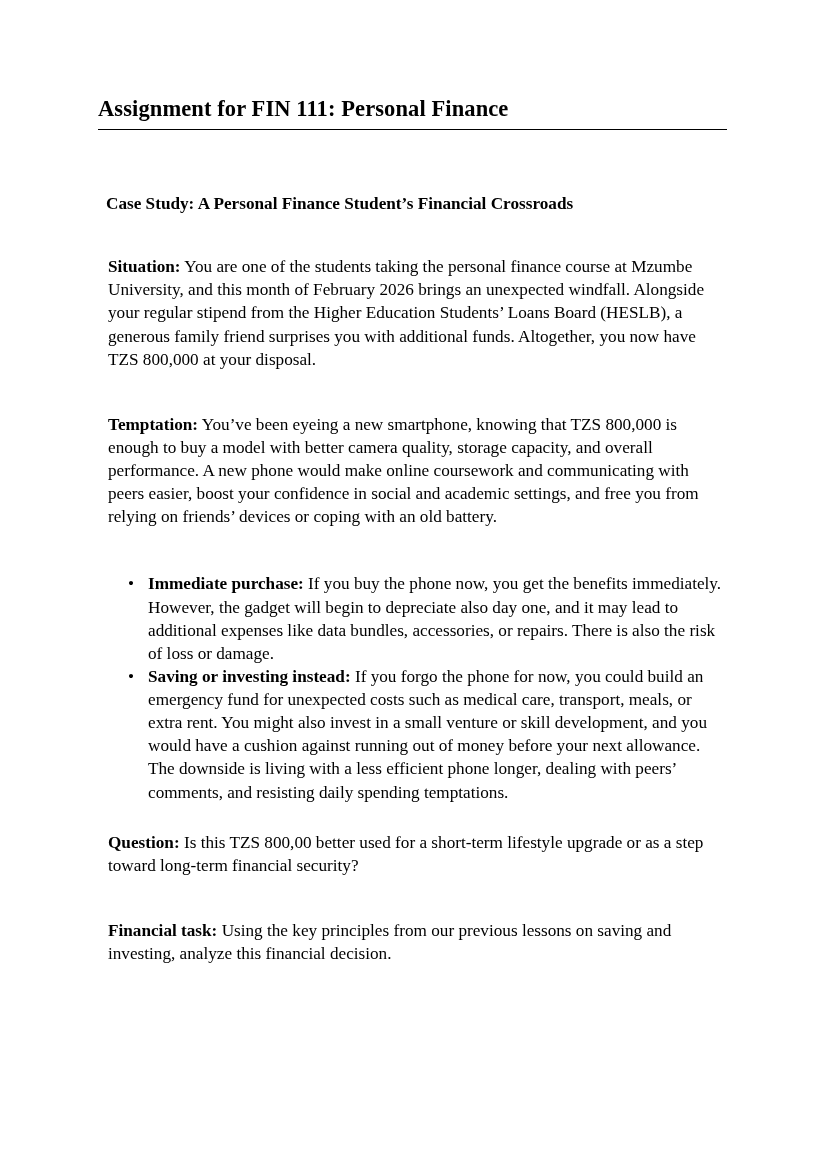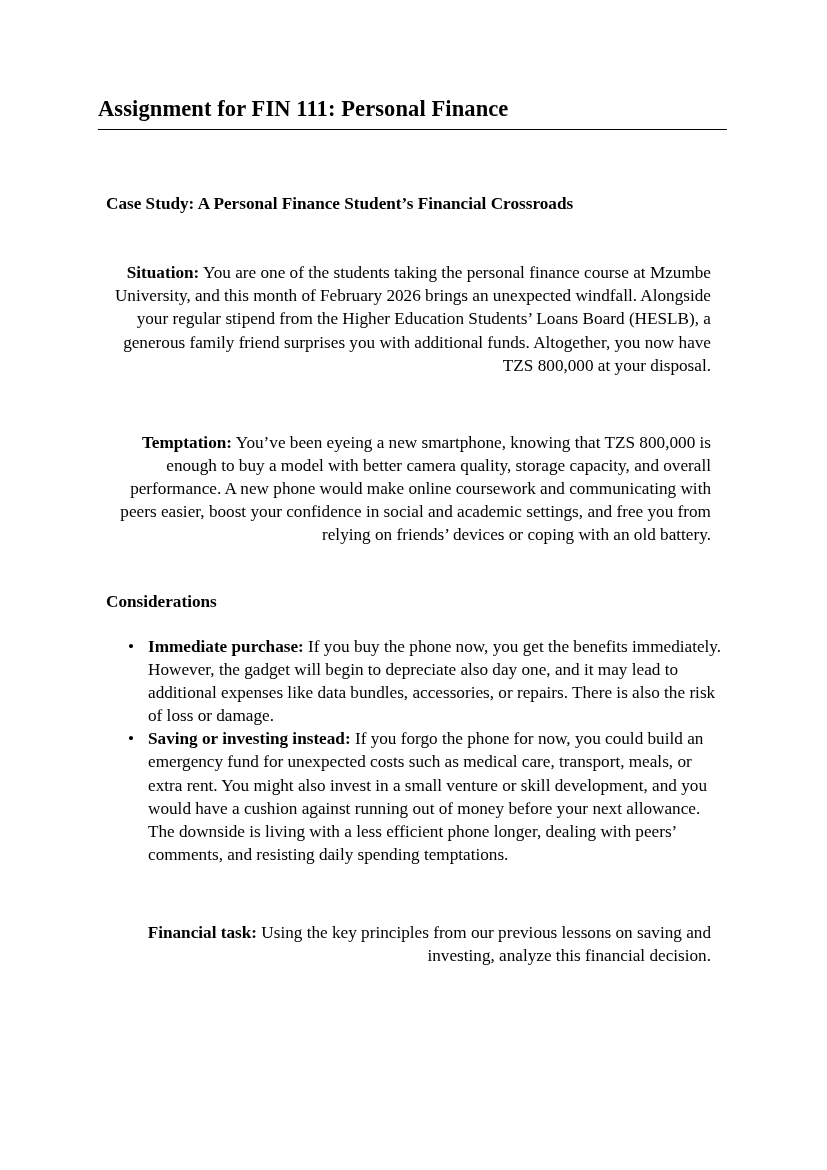--- a/index.html
+++ b/index.html
@@ -56,22 +56,22 @@
   .spacer-after-title { height: 55px; }
   .spacer-para { height: 22px; }
   .spacer-heading { height: 21px; }
   .spacer-list-top { height: 13px; }
   .spacer-list-bottom { height: 17px; }
 
   
   .para {
     font-size: 17.2px;
     line-height: 1.345;
-    margin: 16px;
-    text-align: right;
+    margin: 10px;
+    text-align: left;
   }
   .para .lead {
     font-weight: bold;
   }
 
   
   .bullet-list {
     margin: 0;
     padding: 0;
     list-style: none;
@@ -114,37 +114,39 @@
     </p>
 
     <div class="spacer-para"></div>
 
     <p class="para">
       <span class="lead">Temptation:</span><span> You’ve been eyeing a new smartphone, knowing that TZS 800,000 is enough to buy a model with better camera quality, storage capacity, and overall performance. A new phone would make online coursework and communicating with peers easier, boost your confidence in social and academic settings, and free you from relying on friends’ devices or coping with an old battery.</span>
     </p>
 
     <div class="spacer-heading"></div>
 
-    <h2 class="section-heading">Considerations</h2>
 
     <div class="spacer-list-top"></div>
 
     <ul class="bullet-list">
       <li class="bullet-item">
         <span class="bullet-marker">•</span>
         <span class="lead">Immediate purchase:</span><span> If you buy the phone now, you get the benefits immediately. However, the gadget will begin to depreciate also day one, and it may lead to additional expenses like data bundles, accessories, or repairs. There is also the risk of loss or damage.</span>
       </li>
       <li class="bullet-item">
         <span class="bullet-marker">•</span>
         <span class="lead">Saving or investing instead:</span><span> If you forgo the phone for now, you could build an emergency fund for unexpected costs such as medical care, transport, meals, or extra rent. You might also invest in a small venture or skill development, and you would have a cushion against running out of money before your next allowance. The downside is living with a less efficient phone longer, dealing with peers’ comments, and resisting daily spending temptations.</span>
       </li>
     </ul>
 
     <div class="spacer-list-bottom"></div>
 
+    <p class="para">
+      <span class="lead">Question:</span><span> Is this TZS 800,00 better used for a short-term lifestyle upgrade or as a step toward long-term financial security?</span>
+    </p>
 
     <div class="spacer-para"></div>
 
     <p class="para">
       <span class="lead">Financial task:</span><span> Using the key principles from our previous lessons on saving and investing, analyze this financial decision.</span>
     </p>
 
   </div>
 </div>
 

